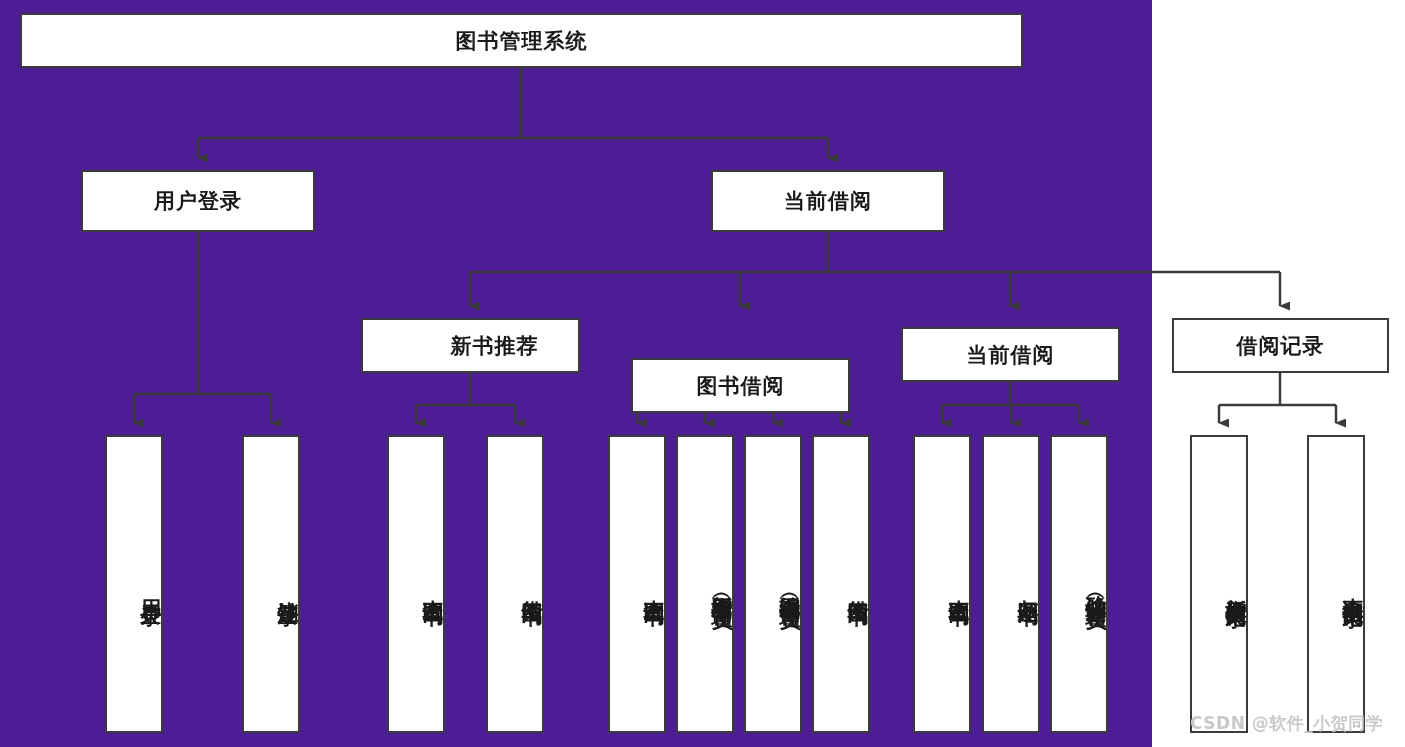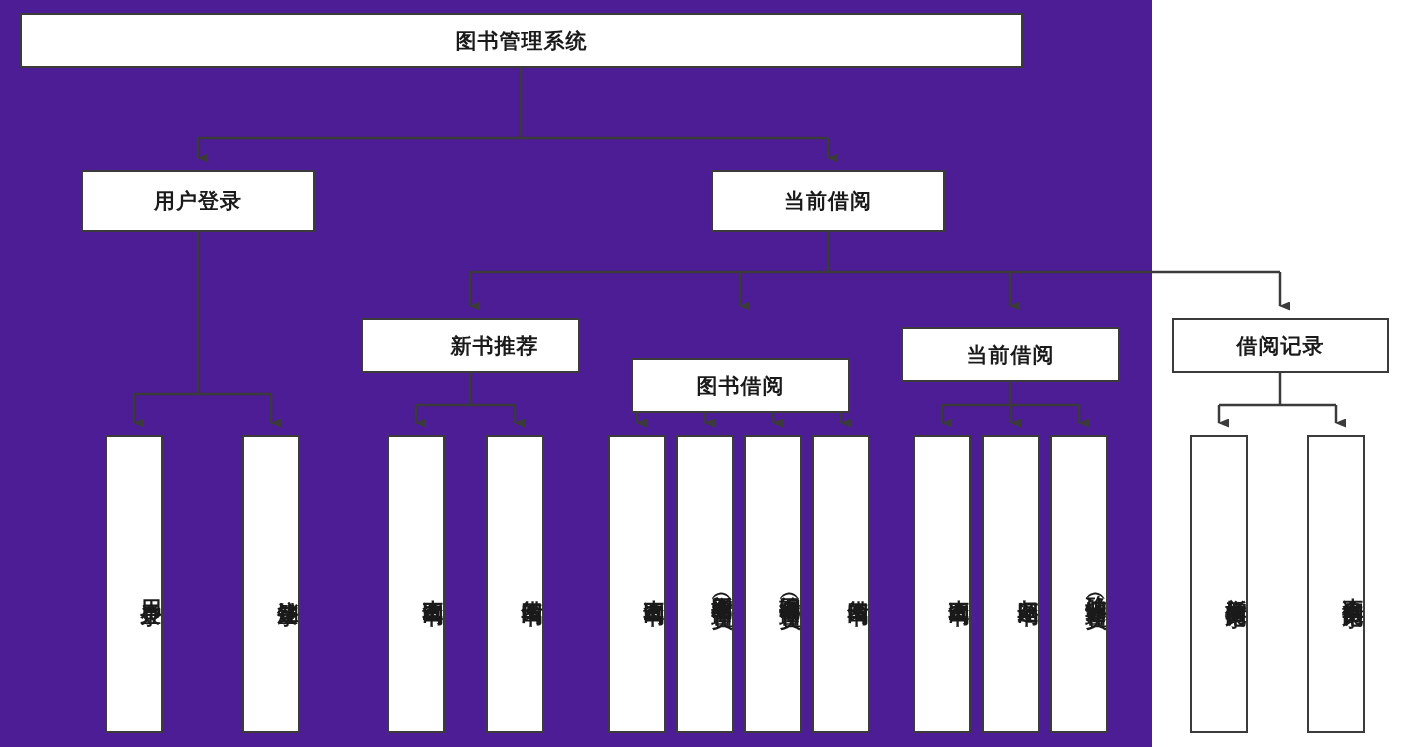--- a/index.html
+++ b/index.html
@@ -165,14 +165,15 @@
         <span>确认归还（管理员）</span>
       </div>
       <div class="node-box node-v" style="left: 1190px; top: 435px; width: 58px; height: 298px; border-color: rgb(59, 59, 59);">
         <span>新增借阅记录</span>
       </div>
       <div class="node-box node-v" style="left: 1307px; top: 435px; width: 58px; height: 298px; border-color: rgb(59, 59, 59);">
         <span>查询借阅记录</span>
       </div>
     </div>
 
+  <div class="watermark" style="left: 1190px; top: 712px;">CSDN @软件_小贺同学</div>
 
 </div>
 
 </body></html>

